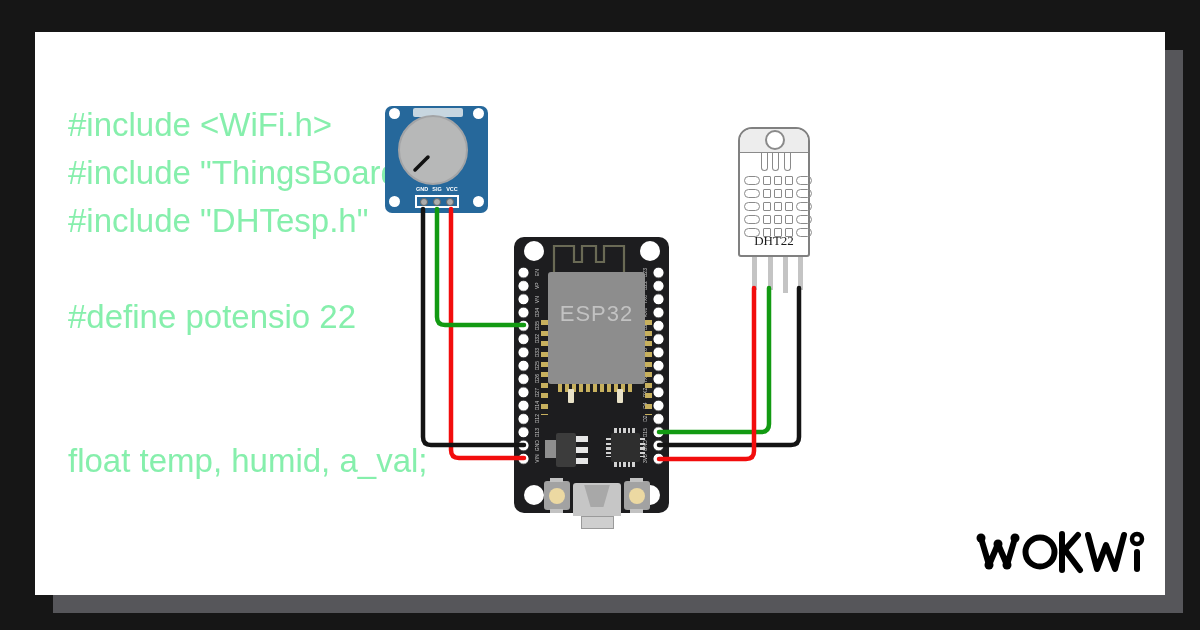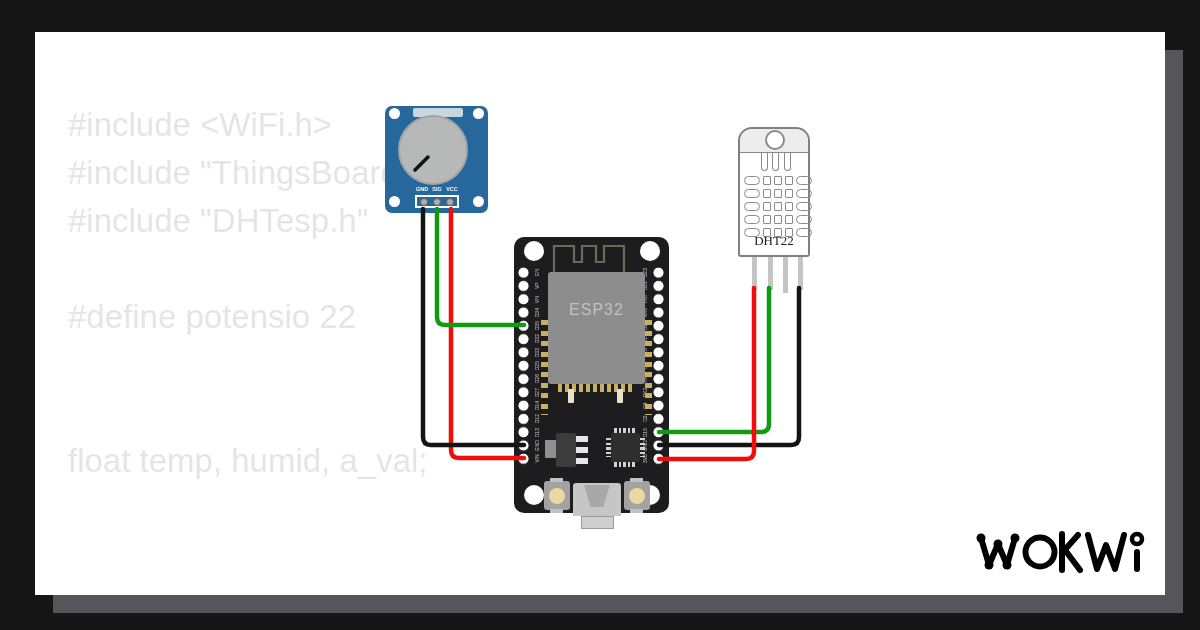--- a/index.html
+++ b/index.html
@@ -9,21 +9,21 @@
 
   
   .canvas-shadow{left:53px;top:50px;width:1130px;height:563px;background:#56565a;z-index:0;}
   .canvas{left:35px;top:32px;width:1130px;height:563px;background:#ffffff;z-index:1;}
   .title-bar{left:68px;top:13px;width:279px;height:60px;background:#56565a;z-index:6;
              color:#fff;font-size:41px;line-height:60px;padding-left:13px;box-sizing:border-box;
              white-space:nowrap;}
 
   
   .code{left:68px;top:101px;z-index:2;}
-  .code-line{height:48px;line-height:48px;font-size:33px;color:#e5e5e5;white-space:pre;}
+  .code-line{height:48px;line-height:48px;font-size:33px;color:#86efac;white-space:pre;}
 
   
   .pot{left:385px;top:106px;width:103px;height:107px;background:#26689b;border-radius:7px;z-index:4;}
   .pot-strip{left:28px;top:2px;width:50px;height:9px;background:#c7d6e0;border-radius:2px;}
   .hole{background:#fff;border-radius:50%;}
   .pot .hole{width:11px;height:11px;}
   .pot-knob{left:13px;top:9px;width:70px;height:70px;border-radius:50%;background:#b7b8b8;border:2px solid #a3a4a6;box-sizing:border-box;}
   .pot-labels{left:30px;top:80px;width:44px;display:flex;justify-content:space-between;}
   .pot-pin-label{font-size:5.5px;font-weight:bold;color:#fff;width:14px;text-align:center;}
   .pot-pinbox{left:30px;top:89px;width:44px;height:13px;border:2px solid #fff;box-sizing:border-box;
@@ -32,21 +32,21 @@
 
   
   .esp{left:514px;top:237px;width:155px;height:276px;background:#1d1d1f;border-radius:10px;z-index:4;}
   .esp .hole{width:20px;height:20px;}
   .pin-strip{width:11px;height:199px;background-image:radial-gradient(circle 5.2px at 5.5px 6.65px,#ffffff 4.7px,rgba(0,0,0,0) 5.4px);
              background-size:11px 13.3px;background-repeat:repeat-y;}
   .pin-labels{width:14px;height:199px;display:flex;flex-direction:column;}
   .pin-label{height:13.3px;width:14px;line-height:13.3px;font-size:5px;color:#c9c9c9;
              text-align:center;transform:rotate(-90deg);white-space:nowrap;}
   .esp-module{left:34px;top:35px;width:97px;height:112px;background:#8d8d8d;border-radius:3px;}
-  .esp-module-label{width:100%;top:29px;text-align:center;font-size:16px;color:#c2c2c2;letter-spacing:1px;}
+  .esp-module-label{width:100%;top:29px;text-align:center;font-size:22px;color:#c2c2c2;letter-spacing:1px;}
   .stub-left{left:27px;top:83px;width:7px;height:95px;background:repeating-linear-gradient(to bottom,#c7b05e 0 5px,rgba(0,0,0,0) 5px 10.5px);}
   .stub-right{left:131px;top:83px;width:7px;height:95px;background:repeating-linear-gradient(to bottom,#c7b05e 0 5px,rgba(0,0,0,0) 5px 10.5px);}
   .stub-bottom{left:44px;top:147px;width:77px;height:8px;background:repeating-linear-gradient(90deg,#c7b05e 0 4px,rgba(0,0,0,0) 4px 7px);}
   .cap1{left:54px;top:152px;width:6px;height:14px;background:#e9e2c8;border-radius:1px;}
   .cap2{left:103px;top:152px;width:6px;height:14px;background:#e9e2c8;border-radius:1px;}
   .reg-tab{left:31px;top:203px;width:12px;height:18px;background:#8f8f8f;}
   .reg-body{left:42px;top:196px;width:20px;height:34px;background:#3c3c3c;border-radius:2px;}
   .reg-leg{left:62px;width:12px;height:6px;background:#e6e6e6;}
   .chip{left:97px;top:196px;width:29px;height:29px;background:#2e2e2e;border-radius:2px;}
   .chip-pins-h{width:23px;height:5px;background:repeating-linear-gradient(90deg,#d2d2d2 0 2.5px,rgba(0,0,0,0) 2.5px 4.6px);}

